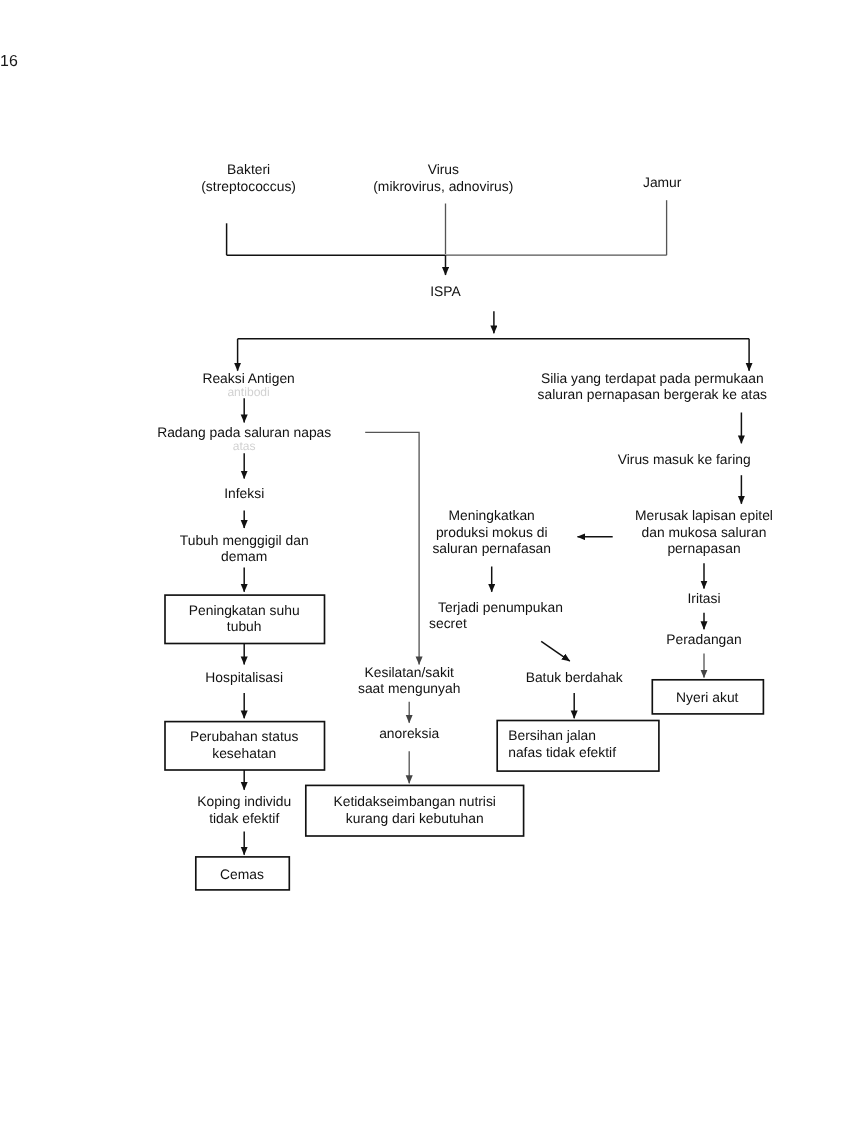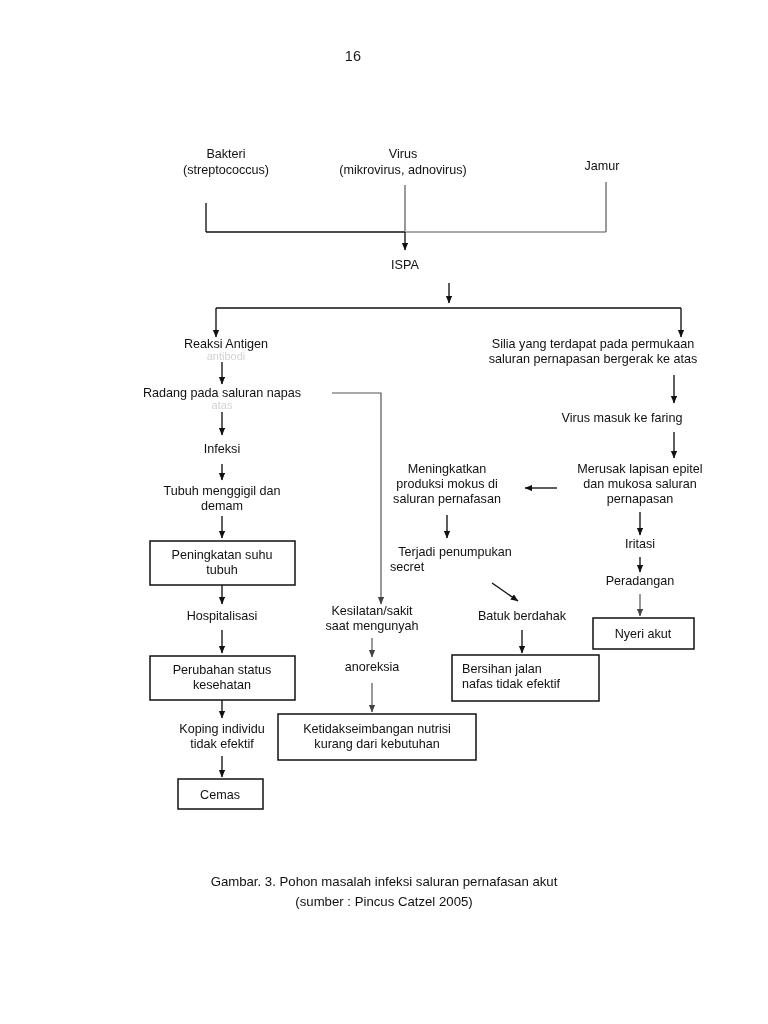--- a/index.html
+++ b/index.html
@@ -18,21 +18,21 @@
   #page {
     position: absolute;
     inset: 0;
     background: #ffffff;
   }
   .page-number {
     position: absolute;
     top: 48px;
     left: 0;
     width: 706px;
-    text-align: center;
+    text-align: left;
     font-size: 14.5px;
     color: #1a1a1a;
     letter-spacing: 0.2px;
   }
   svg.flow {
     position: absolute;
     top: 0;
     left: 0;
     width: 768px;
     height: 1024px;
@@ -217,18 +217,14 @@
     <path class="ln" d="M640,557 L640,572" marker-end="url(#ah)"></path>
 
     <text class="lbl" x="640" y="585">Peradangan</text>
 
     <path class="ln-soft" d="M640,594 L640,616" marker-end="url(#ahs)"></path>
 
     <rect class="bx" x="593" y="618" width="101" height="31"></rect>
     <text class="lbl" x="643" y="638">Nyeri akut</text>
   </svg>
 
-  <div class="caption">
-    <div>Gambar. 3. Pohon masalah infeksi saluran pernafasan akut</div>
-    <div>(sumber : Pincus Catzel 2005)</div>
-  </div>
 
 </div>
 
 </body></html>

